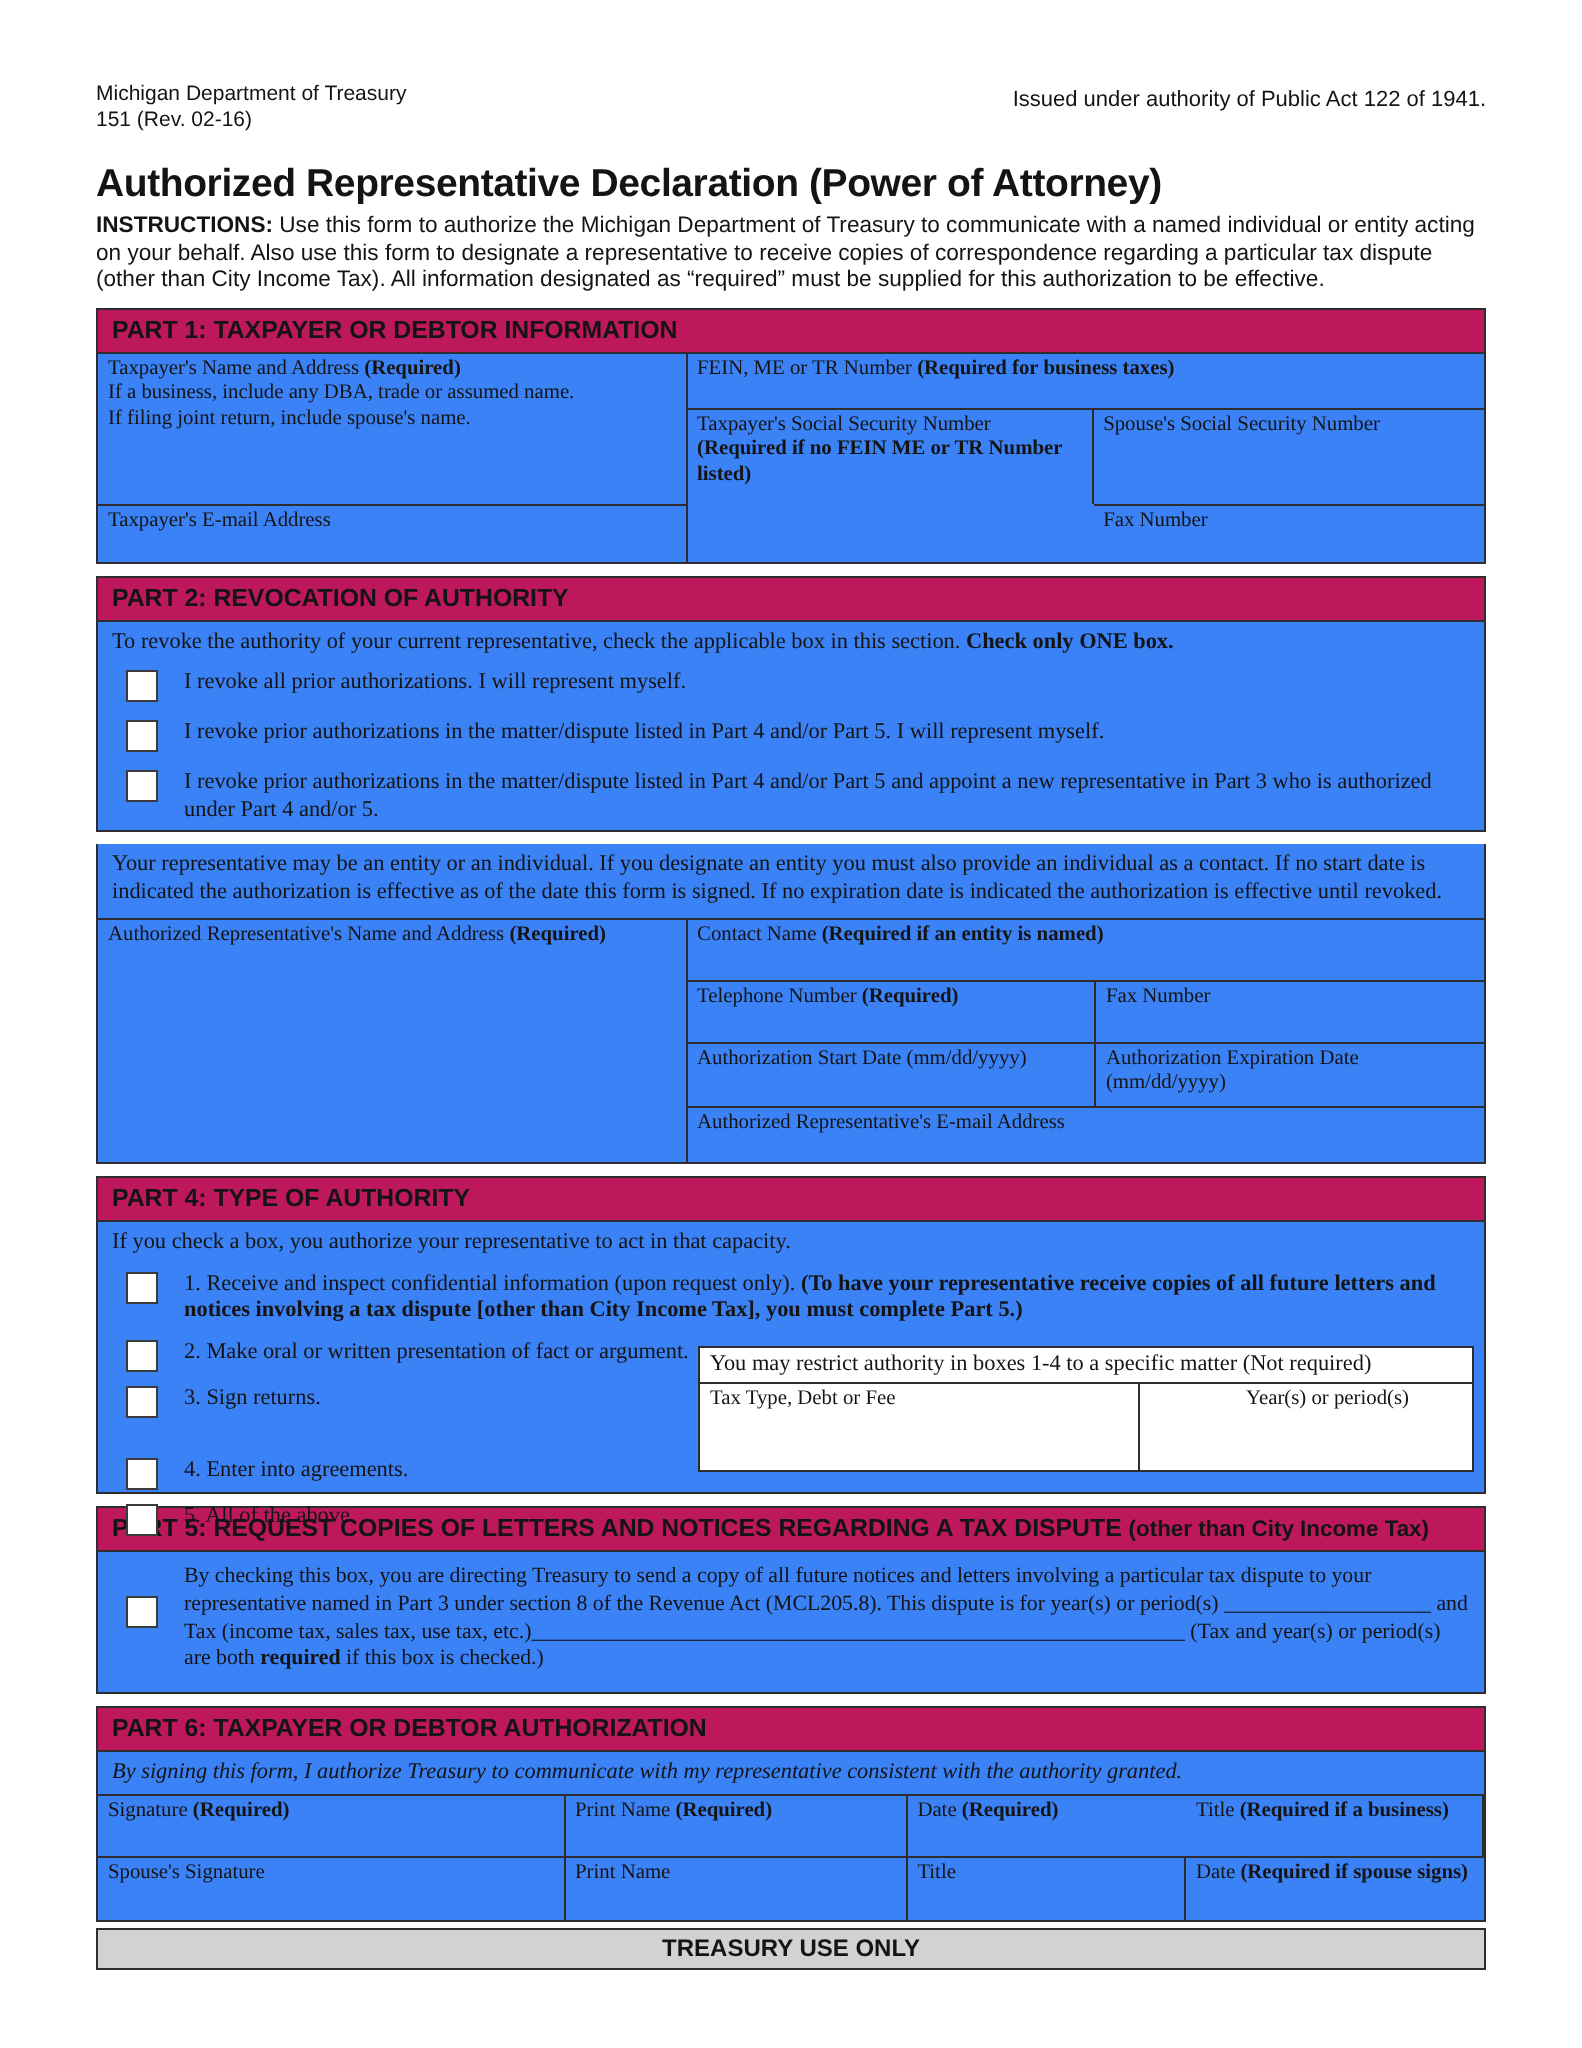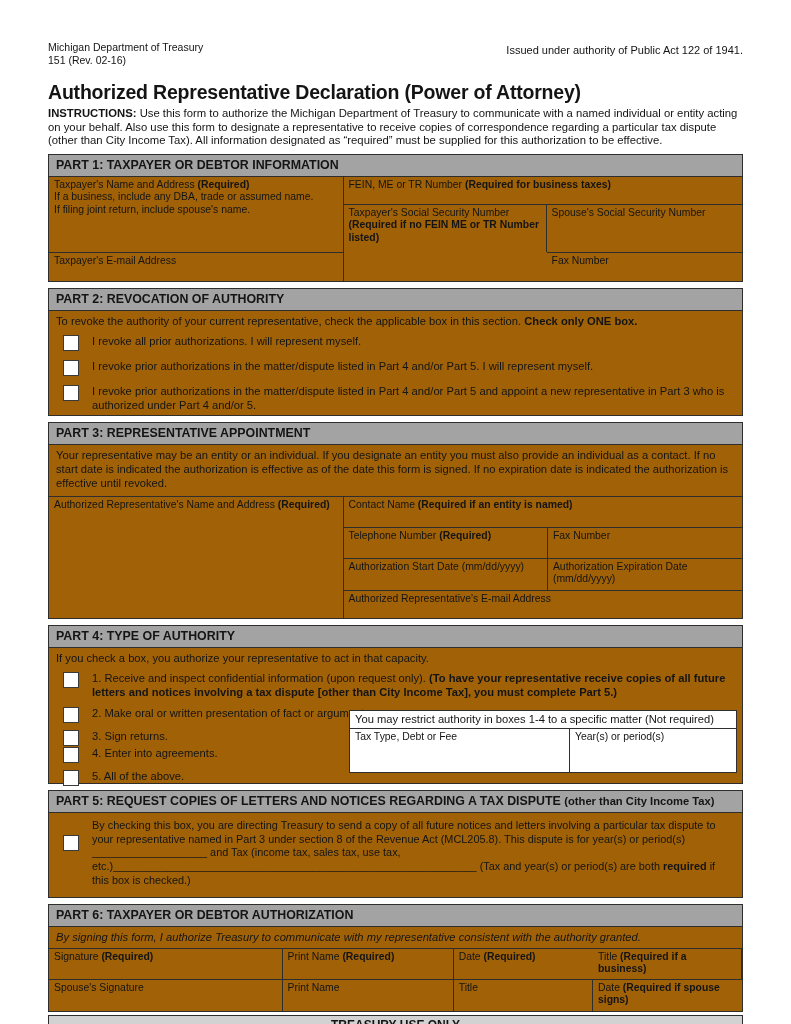--- a/index.html
+++ b/index.html
@@ -16,25 +16,25 @@
   .agency { font-size:10.5px; line-height:12.5px; }
   .authority { font-size:11px; padding-top:3px; }
 
   .title { font-size:19.5px; font-weight:bold; margin-top:15px; letter-spacing:-0.2px; }
   .instructions { font-size:11.3px; line-height:13.6px; margin-top:3px; }
   .instructions b { font-weight:bold; }
 
   
   .part { margin-top:6px; }
   .bar {
-    background:#a3a3a3; border:1.5px solid #2e2e2e;
+    background:#be185d; border:1.5px solid #2e2e2e;
     padding:3px 7px 4px 7px; font-size:12.4px; font-weight:bold;
   }
   .bar .paren { font-size:11.2px; }
-  .box { border:1.5px solid #2e2e2e; border-top:none; background:#a16207; }
+  .box { border:1.5px solid #2e2e2e; border-top:none; background:#3b82f6;font-family:Liberation Serif, serif; }
 
   .cell { padding:2px 5px; font-size:10.4px; line-height:12.4px; overflow:hidden; }
   .cell b { font-weight:bold; }
   .sub { font-size:10.4px; line-height:12.4px; }
 
   
   .p1-grid { display:grid; grid-template-columns:42.5% 29.3% 28.2%; grid-template-rows:28px 47px 29px; }
   .bR { border-right:1px solid #2e2e2e; }
   .bB { border-bottom:1px solid #2e2e2e; }
   .rowspan2 { grid-row:1 / 3; grid-column:1; }
@@ -52,21 +52,21 @@
   
   .p3-intro { padding:4px 7px 5px 7px; font-size:11.2px; line-height:13.8px; border-bottom:1px solid #2e2e2e; }
   .p3-grid { display:grid; grid-template-columns:42.5% 29.5% 28%; grid-template-rows:31px 31px 32px 27px; }
   .rowspan4 { grid-row:1 / 5; grid-column:1; }
 
   
   .p4-box { position:relative; height:136px; }
   .p4-left { width:50%;text-align:right; }
   .restrict { position:absolute; right:5px; top:62px; width:388px; border:1.7px solid #2e2e2e; background:#fff; }
   .restrict-header { padding:2px 5px 3px 5px; font-size:11.2px; border-bottom:1.4px solid #2e2e2e; }
-  .restrict-cols { display:flex; height:43px; }
+  .restrict-cols { display:flex; height:43px;gap:48px; }
   .rc1 { width:57%; border-right:1px solid #2e2e2e; }
   .rc2 { flex:1; }
 
   
   .p5-flex { display:flex; align-items:flex-start; padding:6px 8px 9px 14px; }
   .p5-cb { margin-top:16px; }
   .p5-text { margin-left:13px; font-size:10.9px; line-height:13.8px; }
   .p5-text b { font-weight:bold; }
   .blank { letter-spacing:0; white-space:nowrap; }
 
@@ -134,21 +134,20 @@
         <div class="opt-label">I revoke prior authorizations in the matter/dispute listed in Part 4 and/or Part 5. I will represent myself.</div>
       </div>
       <div class="opt" style="margin-top:9px;">
         <div class="cb"></div>
         <div class="opt-label">I revoke prior authorizations in the matter/dispute listed in Part 4 and/or Part 5 and appoint a new representative in Part 3 who is authorized under Part 4 and/or 5.</div>
       </div>
     </div>
   </div>
 
   <div class="part">
-    <div class="bar">PART 3: REPRESENTATIVE APPOINTMENT</div>
     <div class="box">
       <div class="p3-intro">Your representative may be an entity or an individual. If you designate an entity you must also provide an individual as a contact.  If no start date is indicated the authorization is effective as of the date this form is signed.  If no expiration date is indicated the authorization is effective until revoked.</div>
       <div class="p3-grid">
         <div class="cell bR rowspan4">
           <span>Authorized Representative's Name and Address </span><b>(Required)</b>
         </div>
         <div class="cell bB colspan23">
           <span>Contact Name </span><b>(Required if an entity is named)</b>
         </div>
         <div class="cell bR bB" style="grid-row:2;grid-column:2;">
@@ -180,21 +179,21 @@
       </div>
       <div class="opt" style="margin-top:7px;">
         <div class="cb"></div>
         <div class="opt-label">2. Make oral or written presentation of fact or argument.</div>
       </div>
       <div class="p4-left">
         <div class="opt" style="margin-top:7px;">
           <div class="cb"></div>
           <div class="opt-label">3. Sign returns.</div>
         </div>
-        <div class="opt" style="margin-top:1px;">
+        <div class="opt" style="margin-top:20px;">
           <div class="cb"></div>
           <div class="opt-label">4. Enter into agreements.</div>
         </div>
         <div class="opt" style="margin-top:7px;">
           <div class="cb"></div>
           <div class="opt-label">5. All of the above.</div>
         </div>
       </div>
       <div class="restrict">
         <div class="restrict-header">You may restrict authority in boxes 1-4 to a specific matter (Not required)</div>

